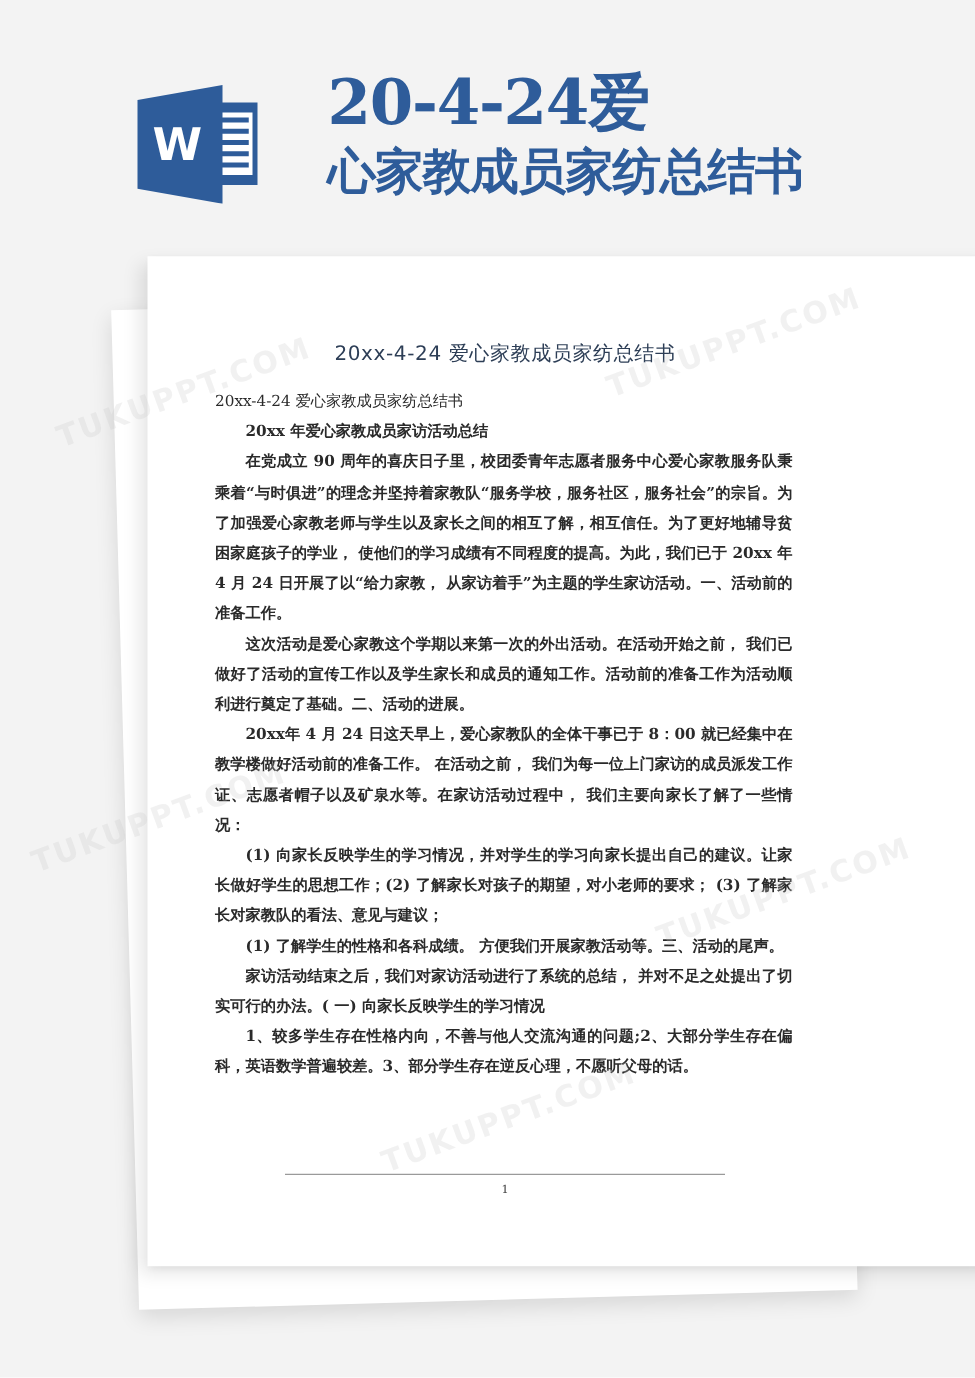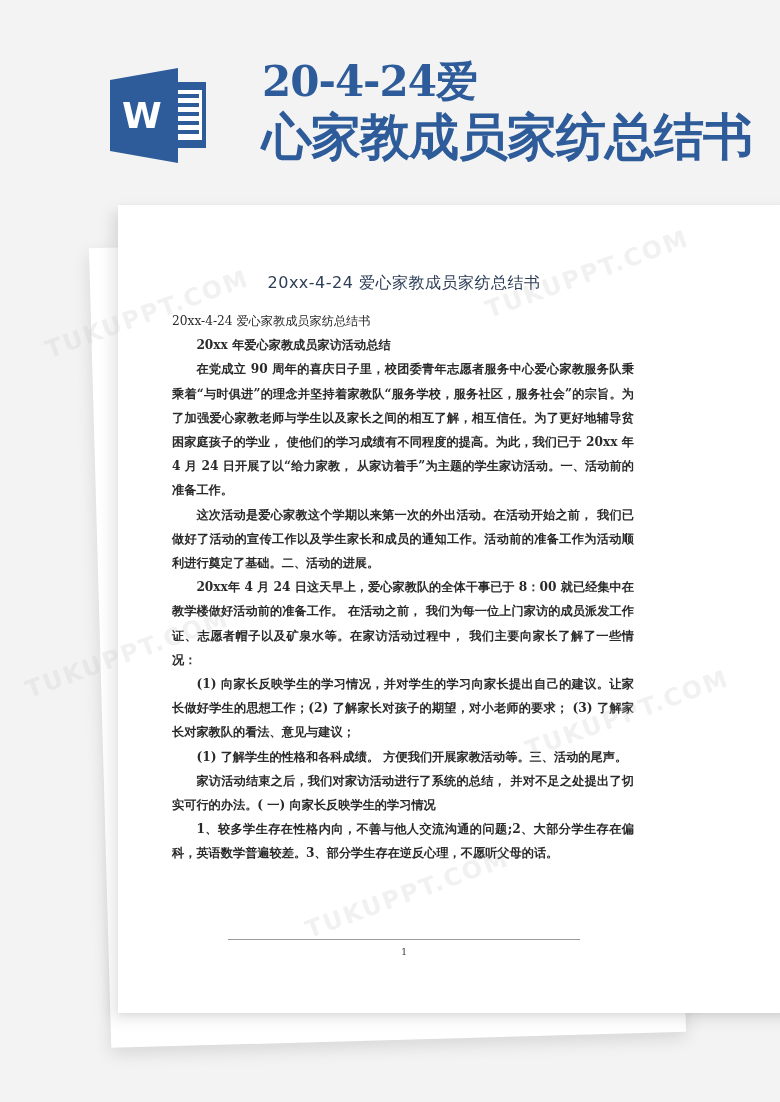--- a/index.html
+++ b/index.html
@@ -32,26 +32,26 @@
       position: absolute;
       left: 262px;
       color: #2e5c9a;
       font-family: "DejaVu Serif", serif;
       font-weight: bold;
       white-space: nowrap;
       letter-spacing: -1px;
     }
     .title-line.l1 {
       top: 52px;
-      font-size: 42px;
+      font-size: 50px;
       line-height: 60px;
     }
     .title-line.l2 {
       top: 107px;
-      font-size: 50px;
+      font-size: 39px;
       line-height: 60px;
     }
     .sheet-back {
       position: absolute;
       left: 100px;
       top: 240px;
       width: 575px;
       height: 800px;
       background: #fff;
       transform: rotate(-1.6deg);

